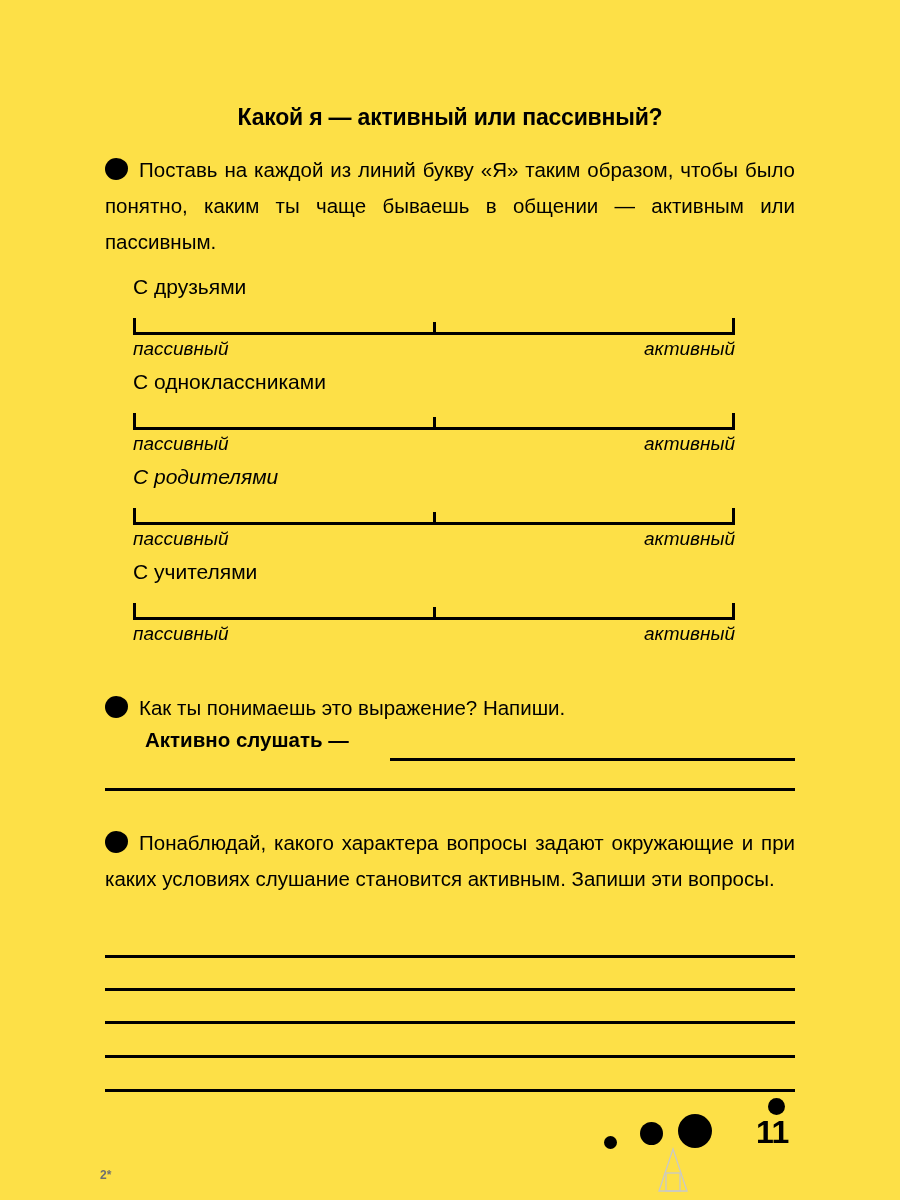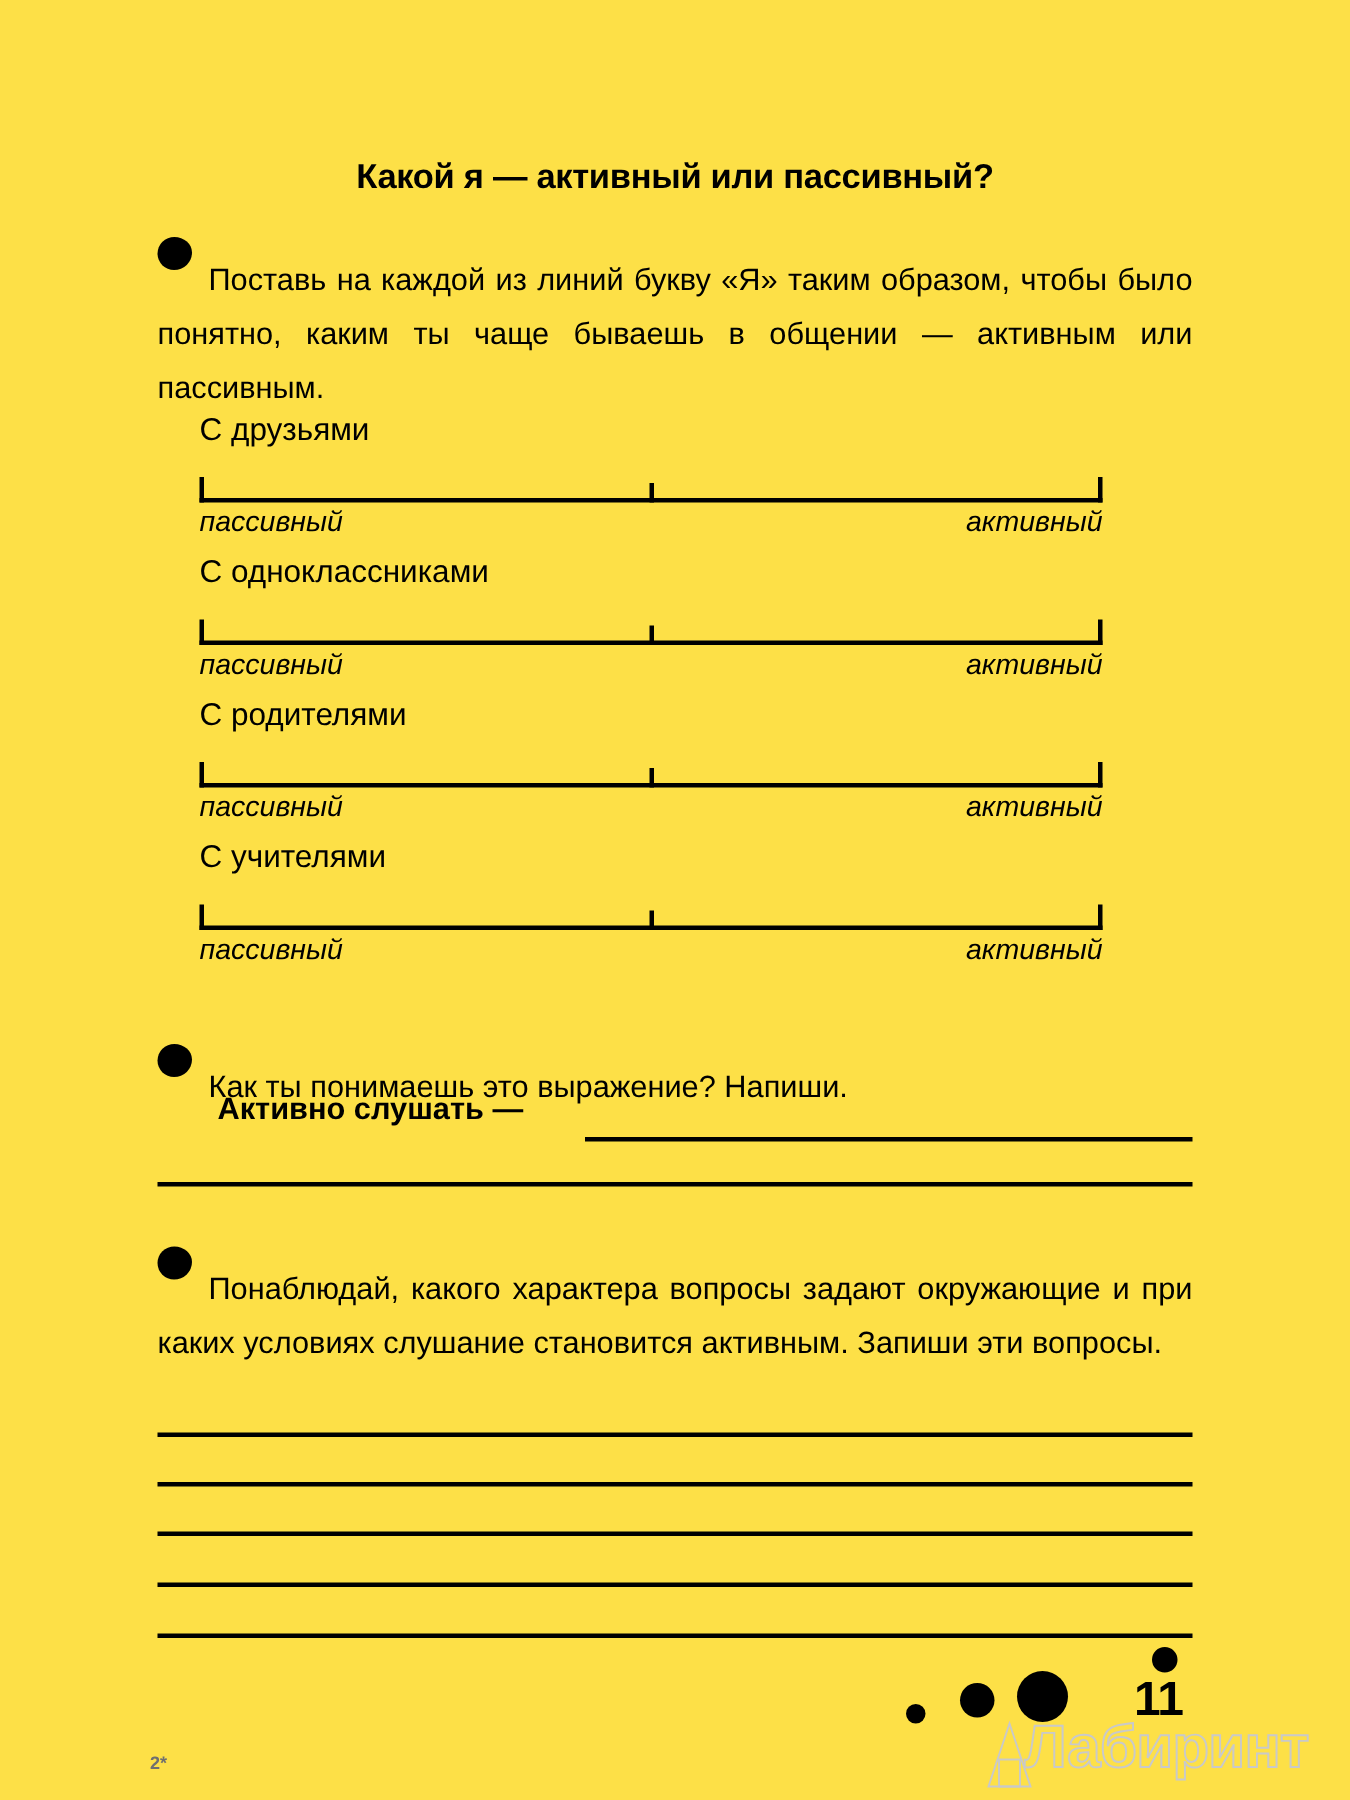--- a/index.html
+++ b/index.html
@@ -50,21 +50,20 @@
     width: 23px;
     height: 22px;
     background: #000000;
     border-radius: 49% 51% 52% 48% / 50% 47% 53% 50%;
   }
   .task-text {
     font-size: 20.5px;
     line-height: 36px;
     text-align: justify;
     text-align-last: left;
-    margin-top: 17px;
   }
   .task-text .first-line-indent {
     display: inline-block;
     width: 34px;
   }
 
   
   .scale-block {
     position: absolute;
     left: 0;
@@ -202,21 +201,21 @@
       <span class="tick tick-mid"></span>
       <span class="tick tick-right"></span>
     </div>
     <div class="scale-ends" style="top:63px;">
       <span>пассивный</span>
       <span>активный</span>
     </div>
   </div>
 
   <div class="scale-block" style="top:465px;">
-    <div class="scale-caption" style="top:0;">С родителями</div>
+    <div class="scale-caption" style="top:0;font-style:italic;">С родителями</div>
     <div class="scale-ruler" style="top:42px;">
       <span class="axis"></span>
       <span class="tick tick-left"></span>
       <span class="tick tick-mid"></span>
       <span class="tick tick-right"></span>
     </div>
     <div class="scale-ends" style="top:63px;">
       <span>пассивный</span>
       <span>активный</span>
     </div>
@@ -259,20 +258,19 @@
   <div class="footer-dot" style="left:604px; top:1136px; width:13px; height:13px;"></div>
   <div class="footer-dot" style="left:640px; top:1122px; width:23px; height:23px;"></div>
   <div class="footer-dot" style="left:678px; top:1114px; width:34px; height:34px;"></div>
   <div class="footer-dot" style="left:768px; top:1098px; width:17px; height:17px;"></div>
 
   <div class="watermark">
     <svg width="40" height="50" viewBox="0 0 40 50">
       <polygon points="4,48 18,6 32,48" fill="none" stroke="#c9c9c9" stroke-width="1.3"></polygon>
       <rect x="11" y="30" width="14" height="18" fill="none" stroke="#c9c9c9" stroke-width="1.3"></rect>
     </svg>
-    <span class="watermark-text">Лабиринт</span>
   </div>
 
   <div class="page-number" style="left:720px; top:1114px;margin-left:36px;">11</div>
 
   <div class="signature-mark">2*</div>
 
 </div>
 
 </body></html>

